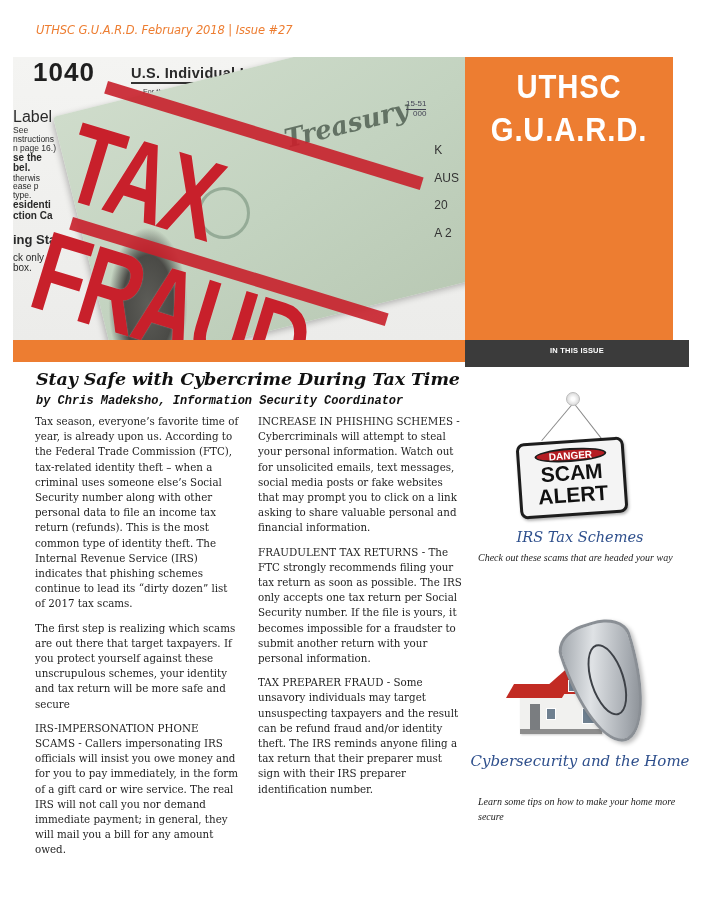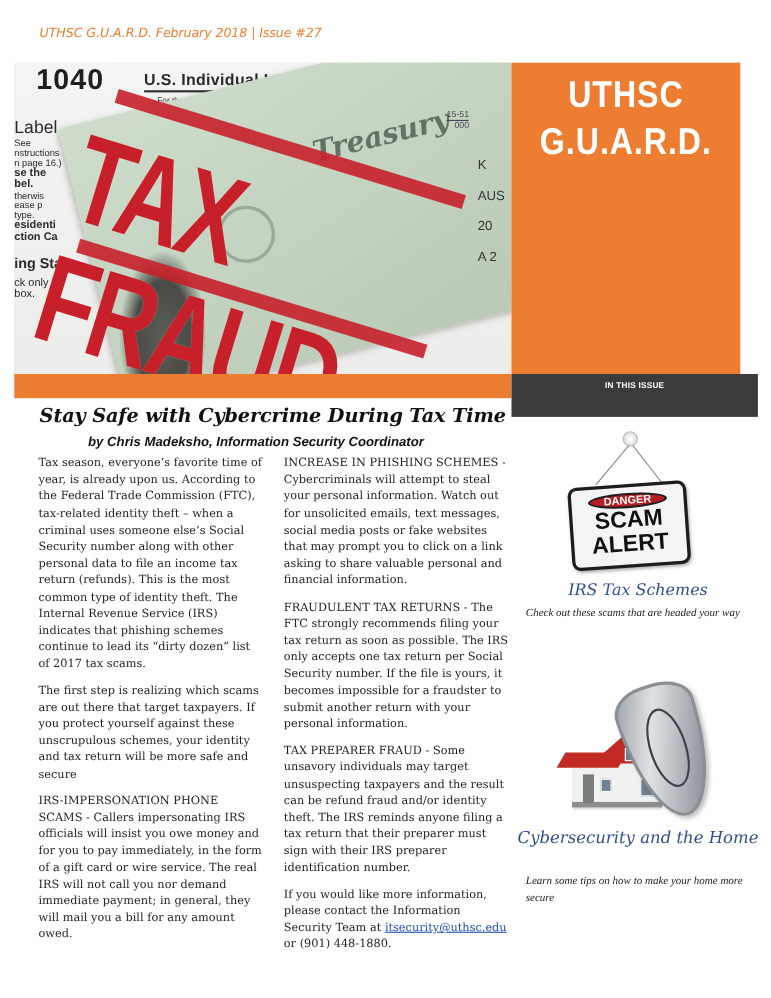--- a/index.html
+++ b/index.html
@@ -99,35 +99,35 @@
       position: absolute; left: 0; right: 0; top: 8px; text-align: center;
       font-family: "Liberation Sans", "DejaVu Sans", sans-serif; font-weight: bold;
       color: #ffffff; font-size: 34px; line-height: 43px; letter-spacing: 1px;
       transform: scaleX(0.86);
     }
     .masthead .date {
       position: absolute; left: 0; right: 0; top: 243px; text-align: center;
       font-family: "DejaVu Serif", "Liberation Serif", serif; font-size: 19px; color: #222;
     }
     .issue-bar {
-      position: absolute; left: 465px; top: 340px; width: 224px; height: 39px; background: #3b3b3b;
+      position: absolute; left: 465px; top: 340px; width: 224px; height: 27px; background: #3b3b3b;
       color: #ffffff; font-family: "Liberation Sans", sans-serif; font-weight: bold;
       font-size: 7.5px; text-align: center; line-height: 22px; letter-spacing: 0.2px;
     }
 
     
     .article-title {
       position: absolute; left: 36px; top: 369px;
       font-family: "DejaVu Serif", serif; font-style: italic; font-weight: bold;
       font-size: 17.5px; color: #111; letter-spacing: -0.1px;
     }
     .article-byline {
       position: absolute; left: 36px; top: 394px;
-      font-family: Liberation Sans, sans-serif; font-style: italic; font-weight: bold;
-      font-size: 12px; color: #111; margin-left: 44px;
+      font-family: Liberation Mono, monospace; font-style: italic; font-weight: bold;
+      font-size: 12px; color: #111;
     }
     .col {
       position: absolute; top: 414px; width: 205px;
       font-family: "DejaVu Serif", "Liberation Serif", serif; font-size: 10.3px; line-height: 15.2px; color: #1e1e1e;
     }
     .col.left { left: 35px; }
     .col.mid { left: 258px; }
     .col p { margin-bottom: 9px; }
     .col a { color: #1f4eb4; text-decoration: underline; }
 
@@ -259,21 +259,20 @@
 <div class="col left">
   <p>Tax season, everyone’s favorite time of year, is already upon us. According to the Federal Trade Commission (FTC), tax-related identity theft – when a criminal uses someone else’s Social Security number along with other personal data to file an income tax return (refunds). This is the most common type of identity theft. The Internal Revenue Service (IRS) indicates that phishing schemes continue to lead its “dirty dozen” list of 2017 tax scams.</p>
   <p>The first step is realizing which scams are out there that target taxpayers. If you protect yourself against these unscrupulous schemes, your identity and tax return will be more safe and secure</p>
   <p>IRS-IMPERSONATION PHONE SCAMS - Callers impersonating IRS officials will insist you owe money and for you to pay immediately, in the form of a gift card or wire service. The real IRS will not call you nor demand immediate payment; in general, they will mail you a bill for any amount owed.</p>
 </div>
 
 <div class="col mid">
   <p>INCREASE IN PHISHING SCHEMES - Cybercriminals will attempt to steal your personal information. Watch out for unsolicited emails, text messages, social media posts or fake websites that may prompt you to click on a link asking to share valuable personal and financial information.</p>
   <p>FRAUDULENT TAX RETURNS - The FTC strongly recommends filing your tax return as soon as possible. The IRS only accepts one tax return per Social Security number. If the file is yours, it becomes impossible for a fraudster to submit another return with your personal information.</p>
   <p>TAX PREPARER FRAUD - Some unsavory individuals may target unsuspecting taxpayers and the result can be refund fraud and/or identity theft. The IRS reminds anyone filing a tax return that their preparer must sign with their IRS preparer identification number.</p>
-  <p><span>If you would like more information, please contact the Information Security Team at </span><a>itsecurity@uthsc.edu</a><span> or (901) 448-1880.</span></p>
 </div>
 
 <div class="sign">
   <div class="string l"></div>
   <div class="string r"></div>
   <div class="hook"></div>
   <div class="board">
     <div class="danger">DANGER</div>
     <div class="scam">SCAM</div>
     <div class="scam">ALERT</div>

